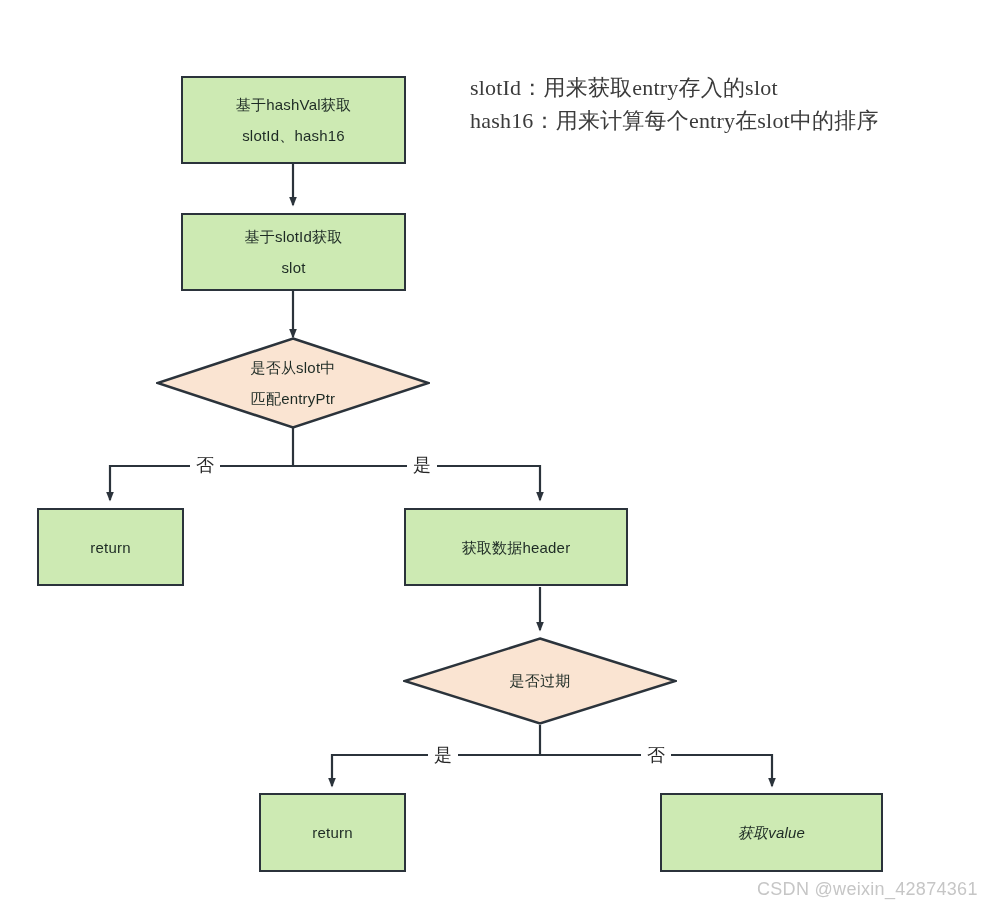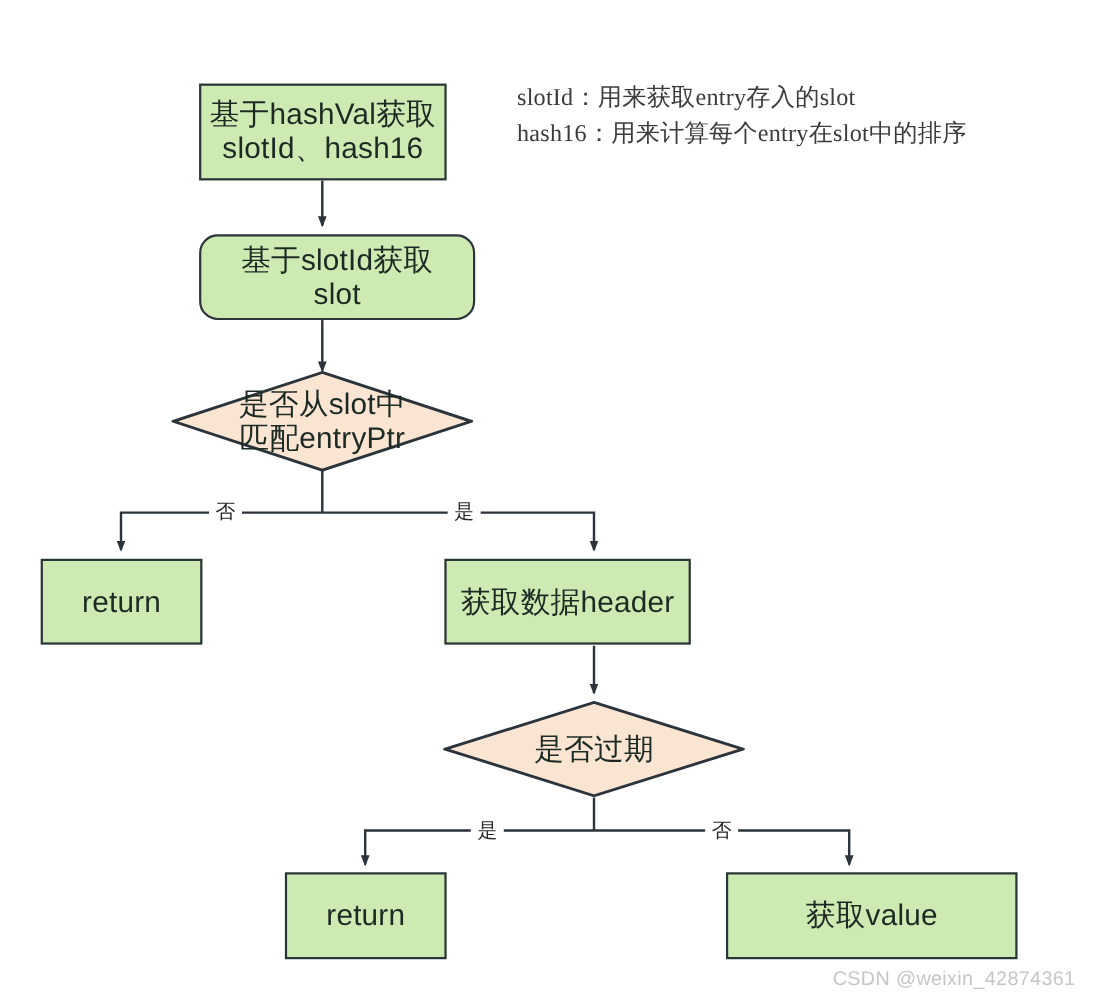--- a/index.html
+++ b/index.html
@@ -32,21 +32,21 @@
     align-items: center;
     justify-content: center;
     text-align: center;
   }
   .node.process {
     background: #cdeab3;
     border: 2px solid #2b333b;
   }
   .node .nodelabel {
     color: #1d2a24;
-    font-size: 27px;
+    font-size: 15px;
     line-height: 31px;
     white-space: pre-line;
     letter-spacing: 0.2px;
   }
   .node.decision {
     background: transparent;
     border: none;
   }
   .node.decision .diamond-shape {
     position: absolute;
@@ -117,21 +117,21 @@
 
       <path d="M 540,755 L 772,755 L 772,786" marker-end="url(#arrowhead)"></path>
     </g>
   </svg>
 
   <div class="node process" style="left:181px; top:76px; width:225px; height:88px;">
     <span class="nodelabel">基于hashVal获取
 slotId、hash16</span>
   </div>
 
-  <div class="node process" style="left:181px; top:213px; width:251px; height:78px;border-radius:17px;">
+  <div class="node process" style="left:181px; top:213px; width:225px; height:78px;">
     <span class="nodelabel">基于slotId获取
 slot</span>
   </div>
 
   <div class="node decision" style="left:156px; top:337px; width:274px; height:92px;">
     <svg class="diamond-shape" viewBox="0 0 274 92" preserveAspectRatio="none" xmlns="http://www.w3.org/2000/svg">
       <polygon points="137,1.6 272.4,46 137,90.4 1.6,46" fill="#fae4d2" stroke="#2b333b" stroke-width="2.6"></polygon>
     </svg>
     <span class="nodelabel">是否从slot中
 匹配entryPtr</span>
@@ -165,21 +165,21 @@
   </div>
 
   <div class="edge-label" style="left:641px; top:745px; width:24px;">
     <span>否</span>
   </div>
 
   <div class="node process" style="left:259px; top:793px; width:147px; height:79px;">
     <span class="nodelabel">return</span>
   </div>
 
-  <div class="node process" style="left:660px; top:793px; width:265px; height:79px;">
+  <div class="node process" style="left:660px; top:793px; width:223px; height:79px;font-style:italic;">
     <span class="nodelabel">获取value</span>
   </div>
 
   <div class="annotation" style="left:470px; top:38px;">
     <span>slotId：用来获取entry存入的slot
 hash16：用来计算每个entry在slot中的排序</span>
   </div>
 
 
   <div class="watermark" style="left:757px; top:879px;">

